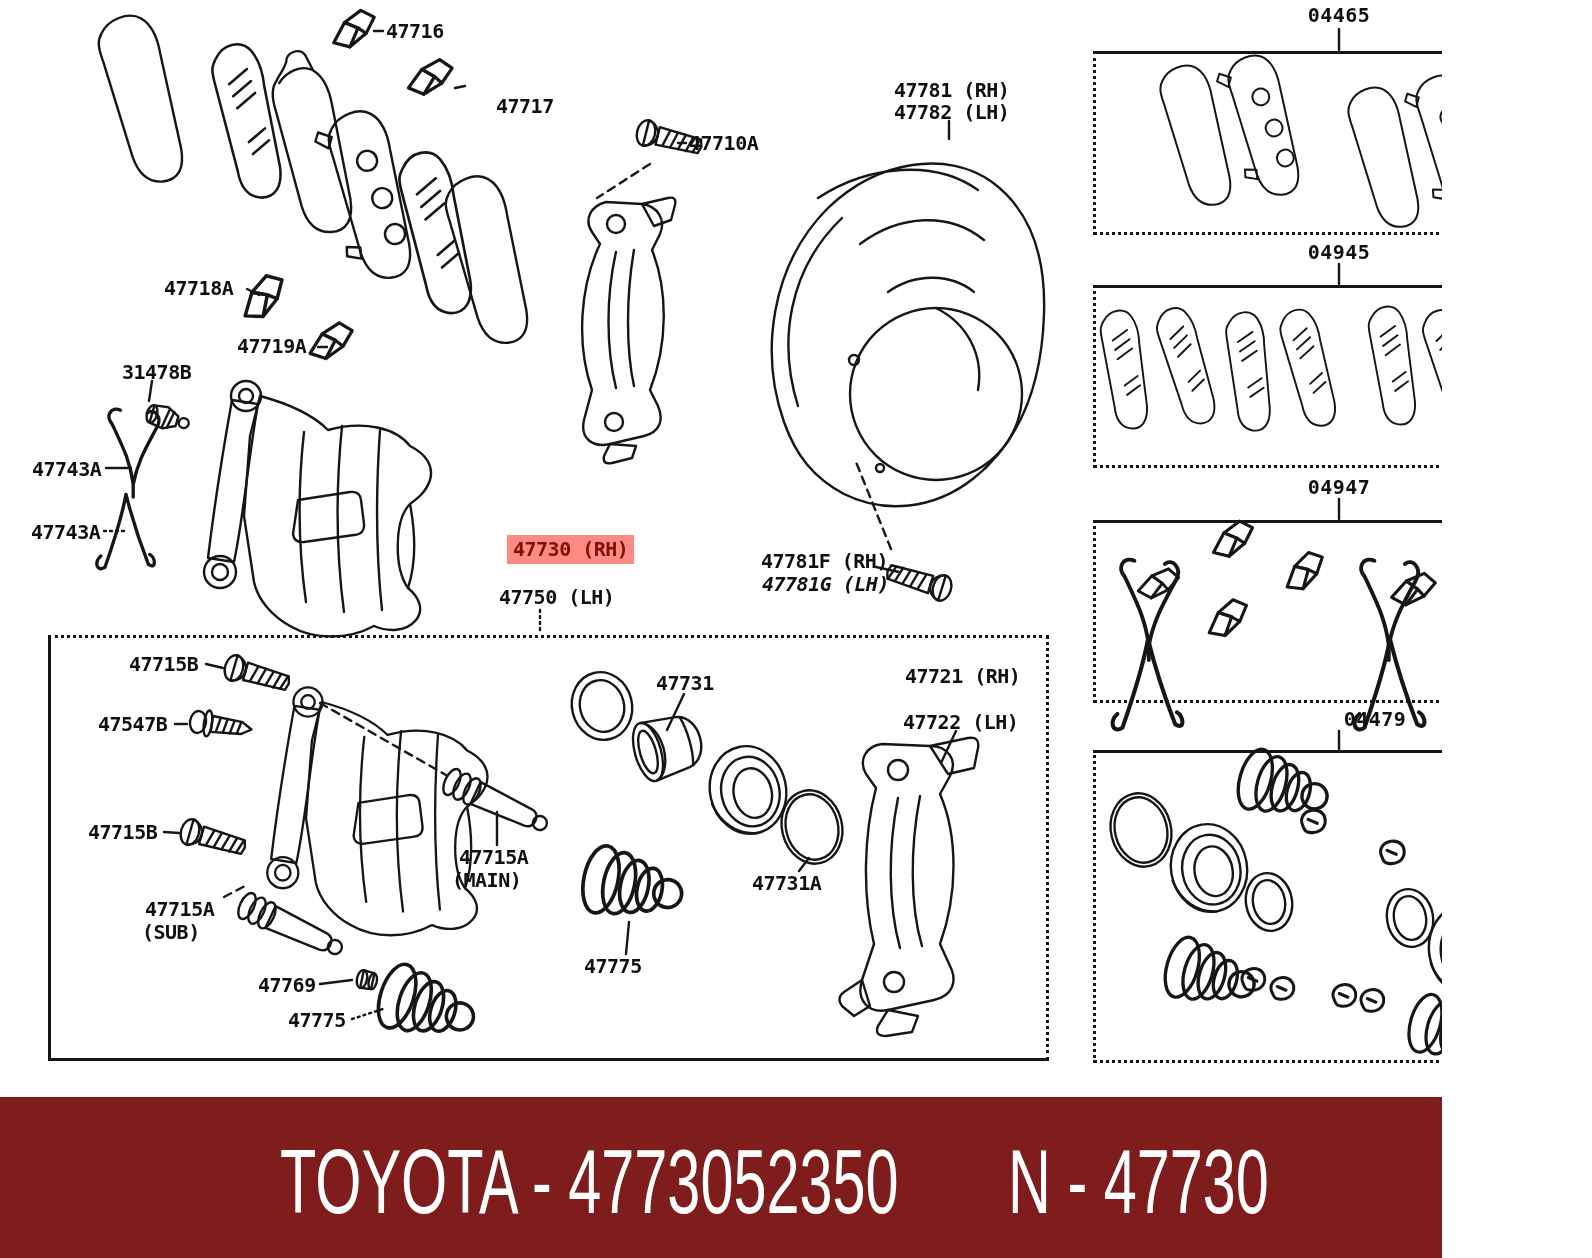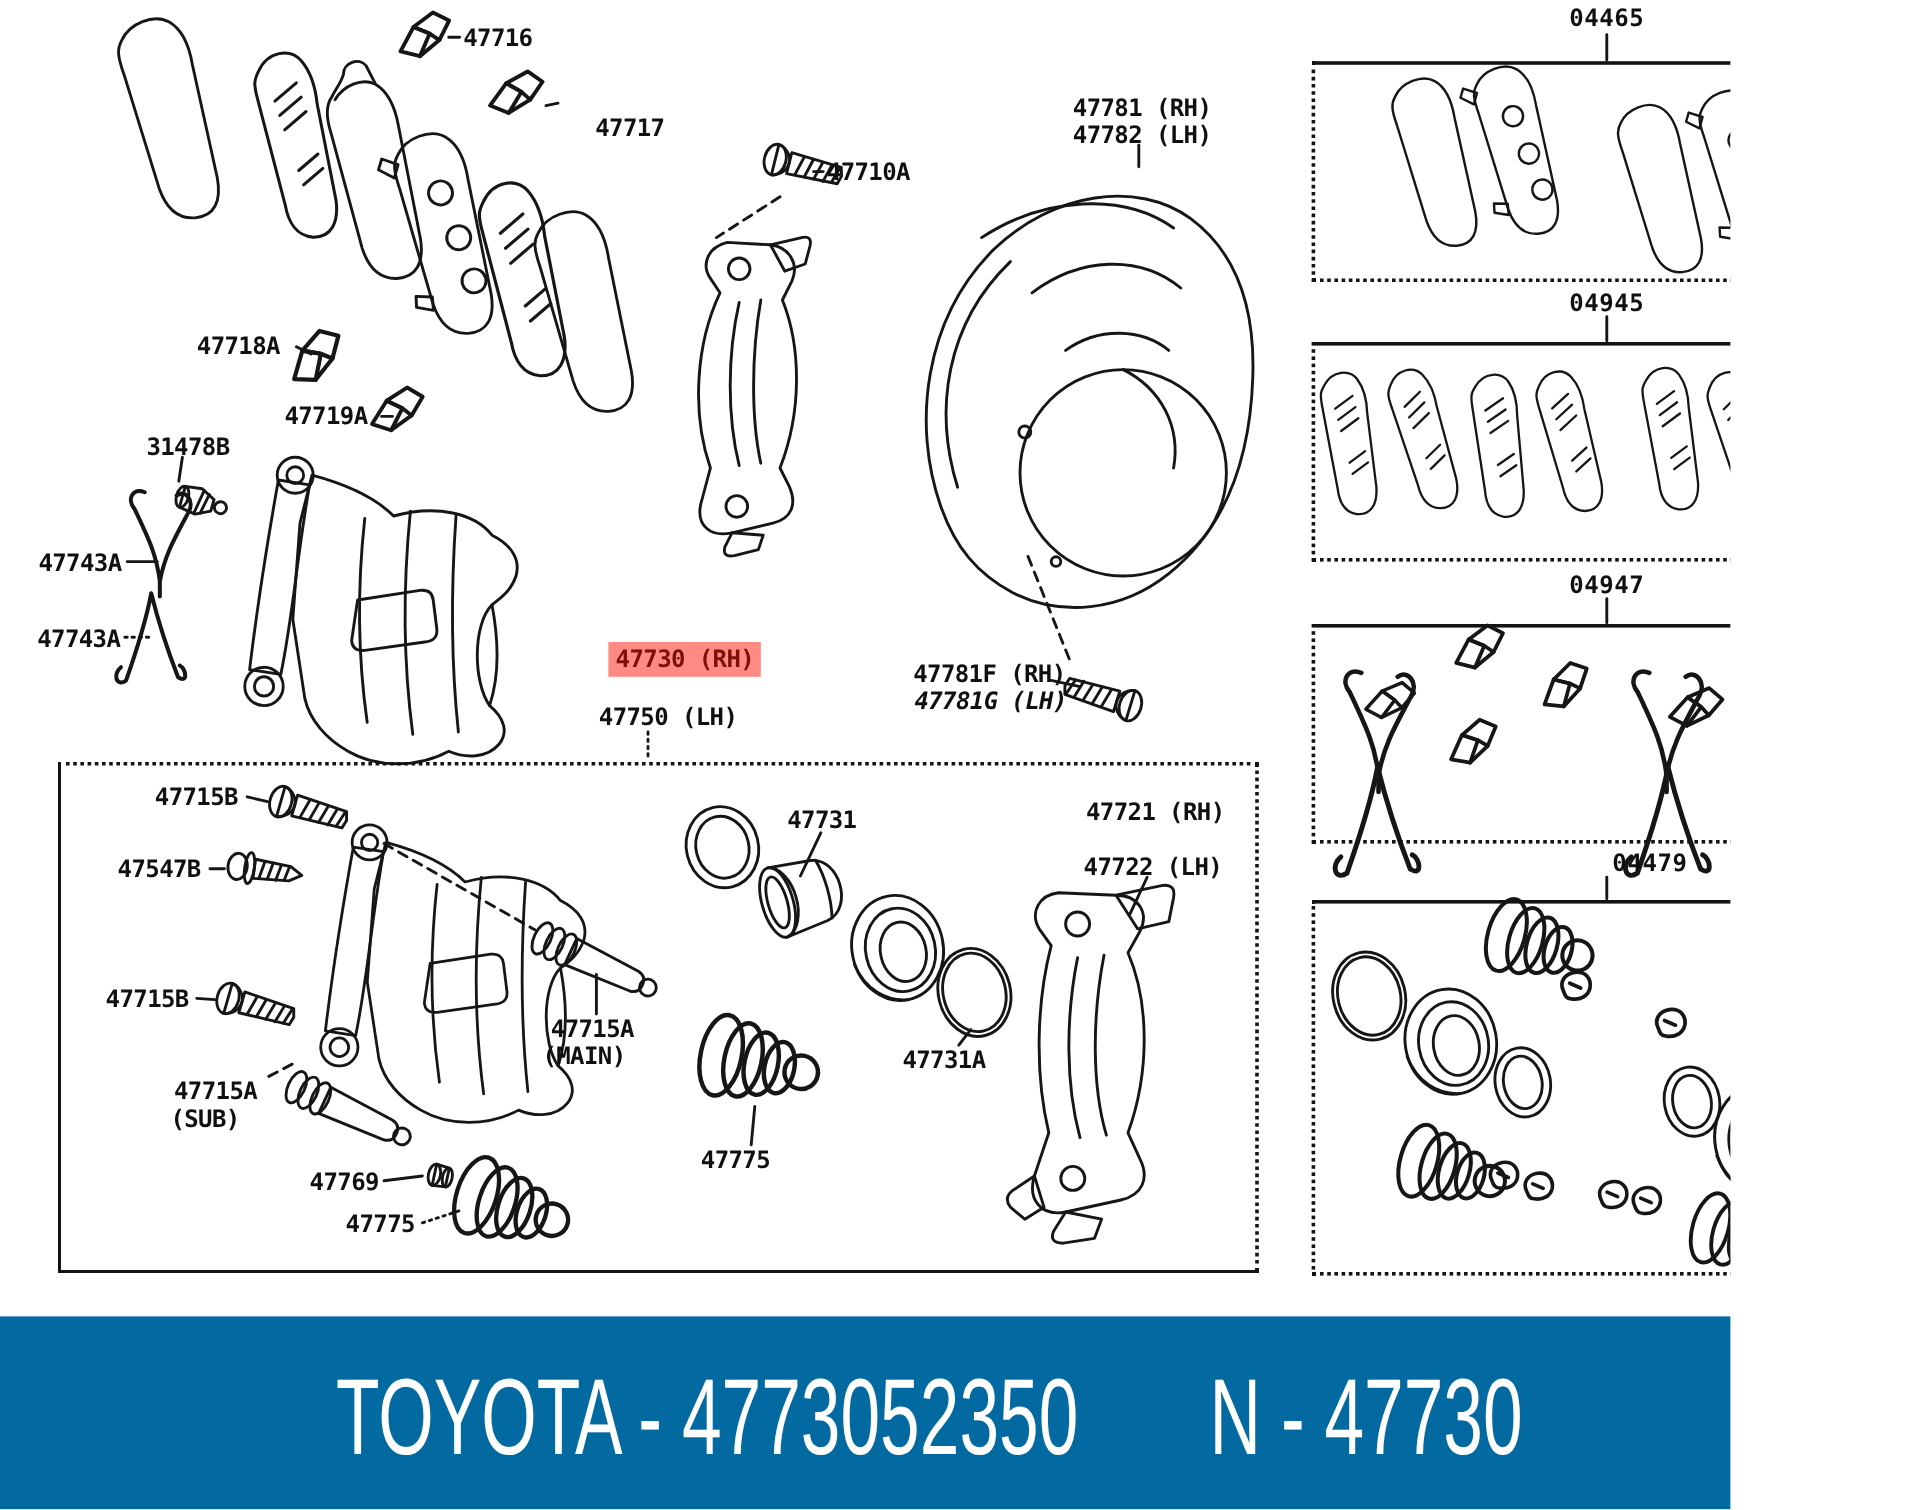--- a/index.html
+++ b/index.html
@@ -11,21 +11,21 @@
   .plabel{position:absolute;font:700 20px/1.05 "DejaVu Sans Mono", monospace;color:#101010;
           letter-spacing:-0.5px;white-space:nowrap;}
   .kitcode{position:absolute;transform:translateX(-50%);font:700 20px/1 "DejaVu Sans Mono", monospace;
            color:#101010;letter-spacing:0.5px;}
   .refcode{position:absolute;font:400 20px/1 "DejaVu Sans Mono", monospace;color:#101010;}
   .hl{background:#fe8a84;color:#7c100a;padding:4px 6px;}
   .mainbox{position:absolute;box-sizing:border-box;border:3px solid #141414;
            border-top-style:dotted;border-right-style:dotted;}
   .kitbox{position:absolute;box-sizing:border-box;border:3px solid #141414;
           border-left-style:dotted;border-bottom-style:dotted;}
-  .banner{position:absolute;left:0;top:1097px;width:1592px;height:161px;background:#0369a1;}
+  .banner{position:absolute;left:0;top:1097px;width:1592px;height:161px;background:#7f1d1d;}
   .banner-text{position:absolute;top:40px;color:#ffffff;white-space:nowrap;
                font-family:"Liberation Sans", sans-serif;font-size:90px;font-weight:400;line-height:90px;
                transform:scaleX(0.66);transform-origin:left center;}
 </style>
 </head>
 <body>
 
 <div class="page">
   <div class="diagram">
 

